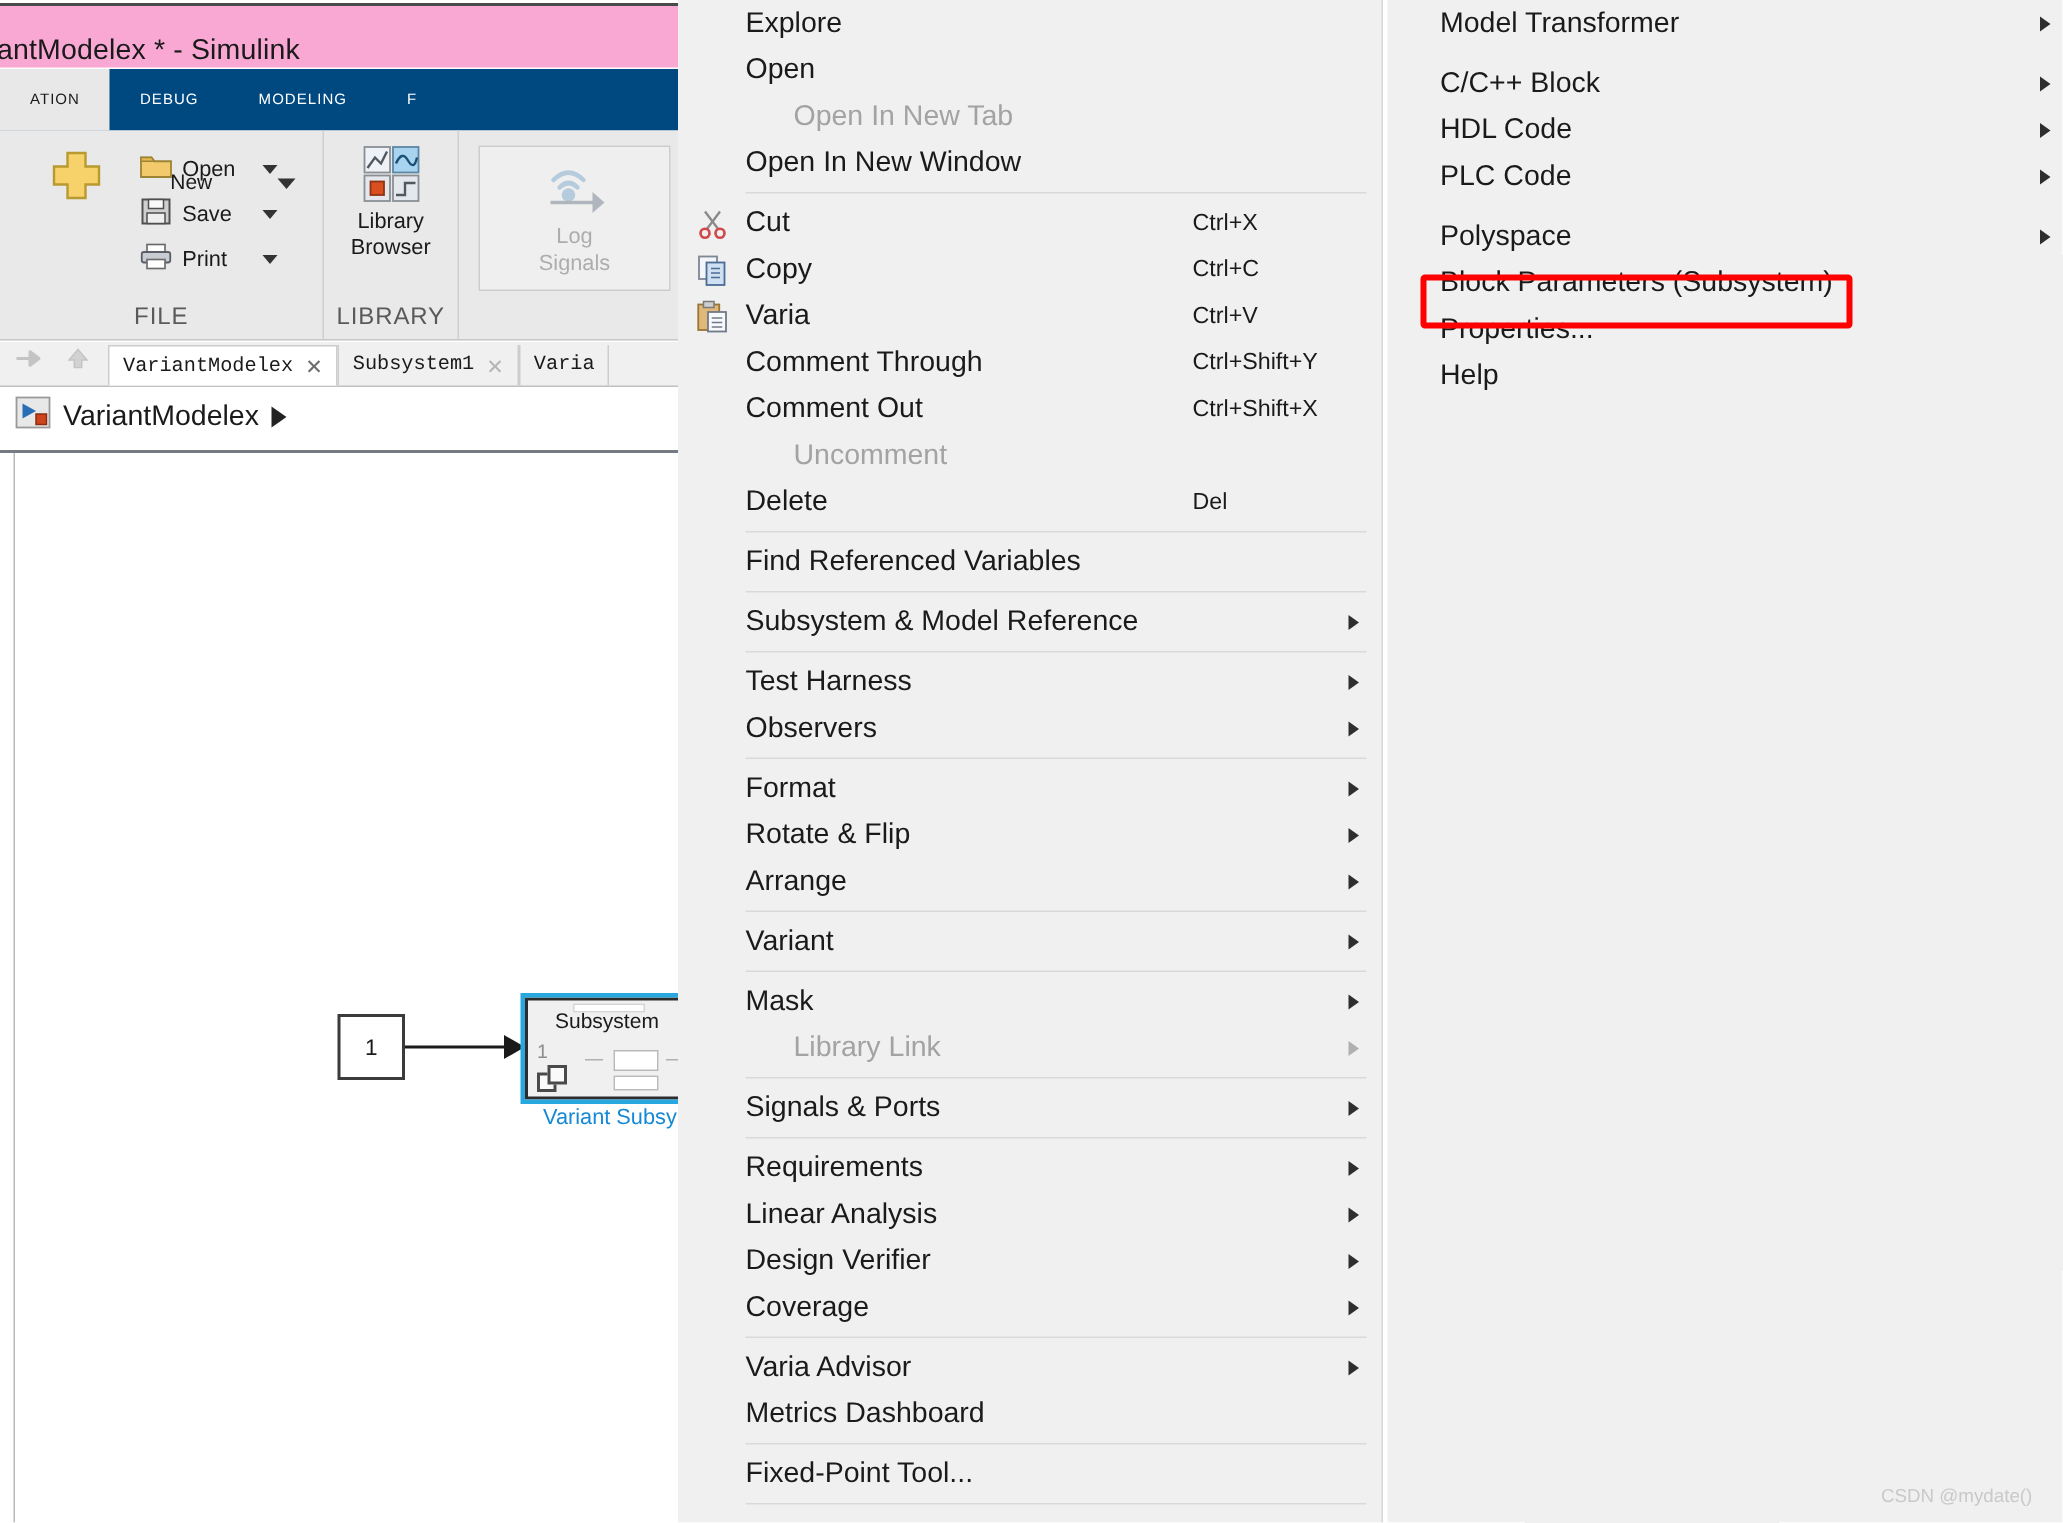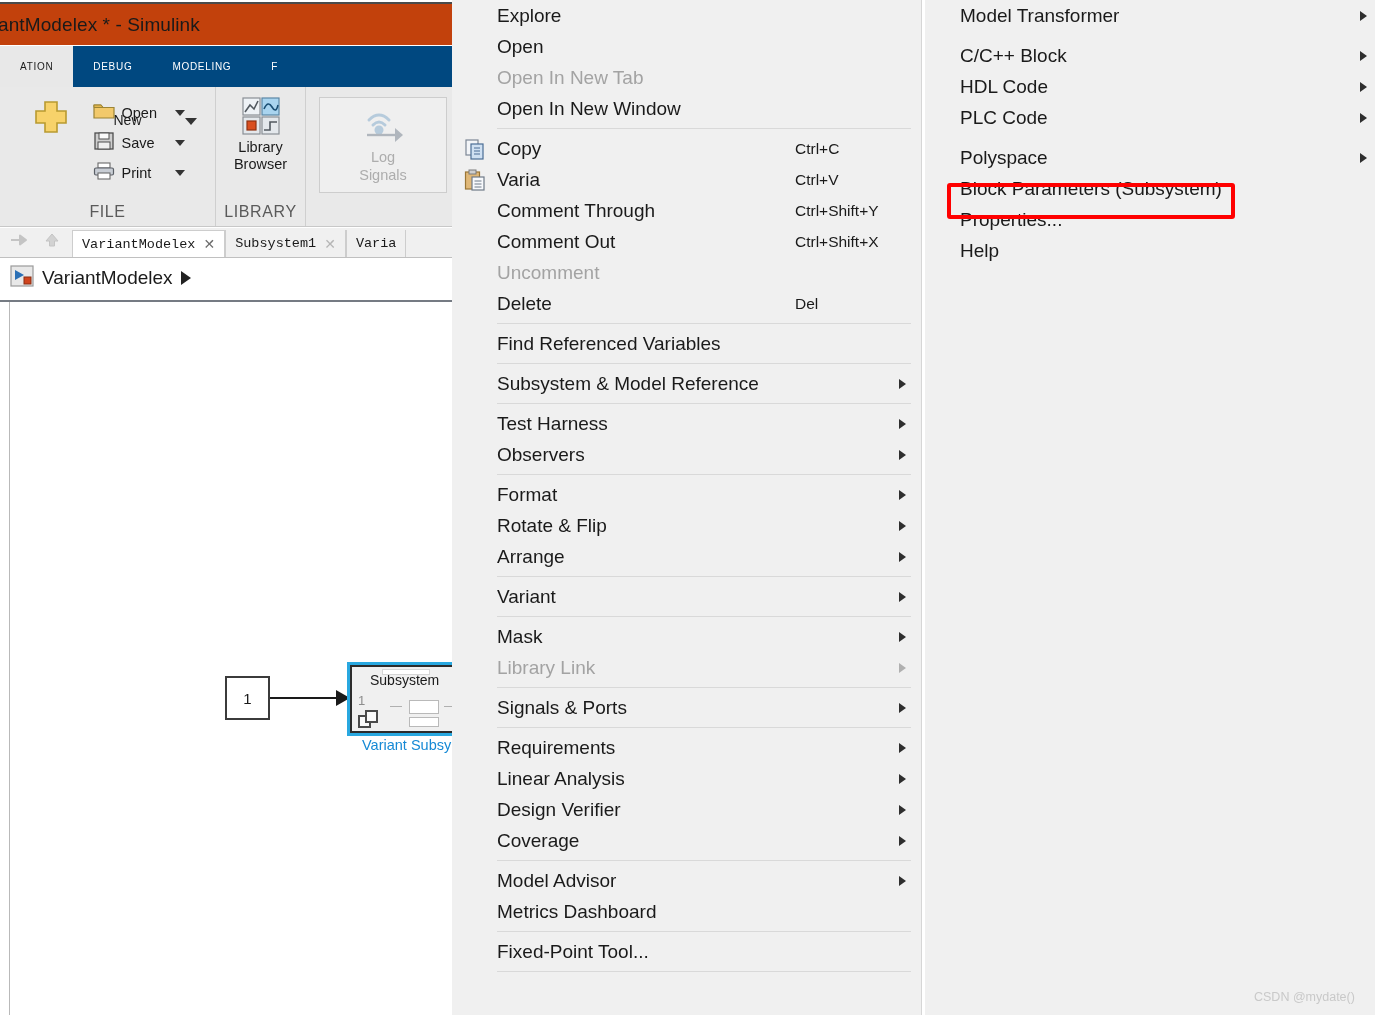--- a/index.html
+++ b/index.html
@@ -11,23 +11,23 @@
   }
   #root { position: relative; width: 1375px; height: 1015px; }
 
   
   .sl-window {
     position: absolute; left: 0; top: 0; width: 460px; height: 1015px;
     background: #ffffff; overflow: hidden;
   }
   .sl-titlebar {
     position: absolute; left: 0; top: 2px; width: 460px; height: 43px;
-    background: #c2410c;
+    background: #f9a8d4;
     border-top: 2px solid #4a4a4a;
-    display: flex; align-items: center;
+    display: flex; align-items: flex-end;
   }
   .sl-title {
     font-size: 19px; color: #1a1a1a; white-space: nowrap;
     margin-left: -2px; letter-spacing: .1px;
   }
   
   .ribbon-tabs {
     position: absolute; left: 0; top: 46px; width: 460px; height: 41px;
     background: #004880;
     display: flex; align-items: stretch;
@@ -152,21 +152,21 @@
   
   .ctxmenu {
     position: absolute; left: 452px; top: 0; width: 470px; height: 1015px;
     background: #f0f0f0; border-right: 1px solid #d6d6d6;
   }
   .mi {
     position: relative; display: flex; align-items: center;
     height: 31px; padding-left: 45px; cursor: default;
   }
   .mi .mtext { font-size: 19px; color: #1a1a1a; white-space: nowrap; }
-  .mi.disabled .mtext { color: #a3a3a3; }
+  .mi.disabled .mtext { color: #a3a3a3; margin-left: 32px; }
   .mi .shortcut {
     position: absolute; left: 343px; font-size: 15.5px; color: #1a1a1a; white-space: nowrap;
   }
   .mi .arrow {
     position: absolute; right: 15px; width: 0; height: 0;
     border-top: 5px solid transparent; border-bottom: 5px solid transparent;
     border-left: 7px solid #2e2e2e;
   }
   .mi.disabled .arrow { border-left-color: #b0b0b0; }
   .mi .licon { position: absolute; left: 12px; width: 22px; height: 22px; }
@@ -388,20 +388,32 @@
     </div>
     <div class="mi">
       <span class="mtext">Open In New Window</span>
     </div>
 
     <div class="msep"></div>
 
     <div class="mi">
       <span class="licon">
         <svg width="22" height="22" viewBox="0 0 22 22">
+          <line x1="6" y1="3" x2="15" y2="15" stroke="#8a8a8a" stroke-width="1.6"></line>
+          <line x1="16" y1="3" x2="7" y2="15" stroke="#8a8a8a" stroke-width="1.6"></line>
+          <circle cx="6" cy="17.5" r="3" fill="none" stroke="#d04a4a" stroke-width="1.8"></circle>
+          <circle cx="16" cy="17.5" r="3" fill="none" stroke="#d04a4a" stroke-width="1.8"></circle>
+        </svg>
+      </span>
+      <span class="mtext">Cut</span>
+      <span class="shortcut">Ctrl+X</span>
+    </div>
+    <div class="mi">
+      <span class="licon">
+        <svg width="22" height="22" viewBox="0 0 22 22">
           <rect x="2" y="2" width="12" height="15" fill="#f3f5f8" stroke="#7d8796" stroke-width="1.2"></rect>
           <rect x="7" y="6" width="12" height="15" fill="#cfe0f2" stroke="#4a6d95" stroke-width="1.2"></rect>
           <line x1="10" y1="10" x2="16" y2="10" stroke="#4a6d95" stroke-width="1"></line>
           <line x1="10" y1="13" x2="16" y2="13" stroke="#4a6d95" stroke-width="1"></line>
           <line x1="10" y1="16" x2="16" y2="16" stroke="#4a6d95" stroke-width="1"></line>
         </svg>
       </span>
       <span class="mtext">Copy</span>
       <span class="shortcut">Ctrl+C</span>
     </div>
@@ -514,21 +526,21 @@
       <span class="arrow"></span>
     </div>
     <div class="mi">
       <span class="mtext">Coverage</span>
       <span class="arrow"></span>
     </div>
 
     <div class="msep"></div>
 
     <div class="mi">
-      <span class="mtext">Model Advisor</span>
+      <span class="mtext">Varia Advisor</span>
       <span class="arrow"></span>
     </div>
     <div class="mi">
       <span class="mtext">Metrics Dashboard</span>
     </div>
 
     <div class="msep"></div>
 
     <div class="mi">
       <span class="mtext">Fixed-Point Tool...</span>

